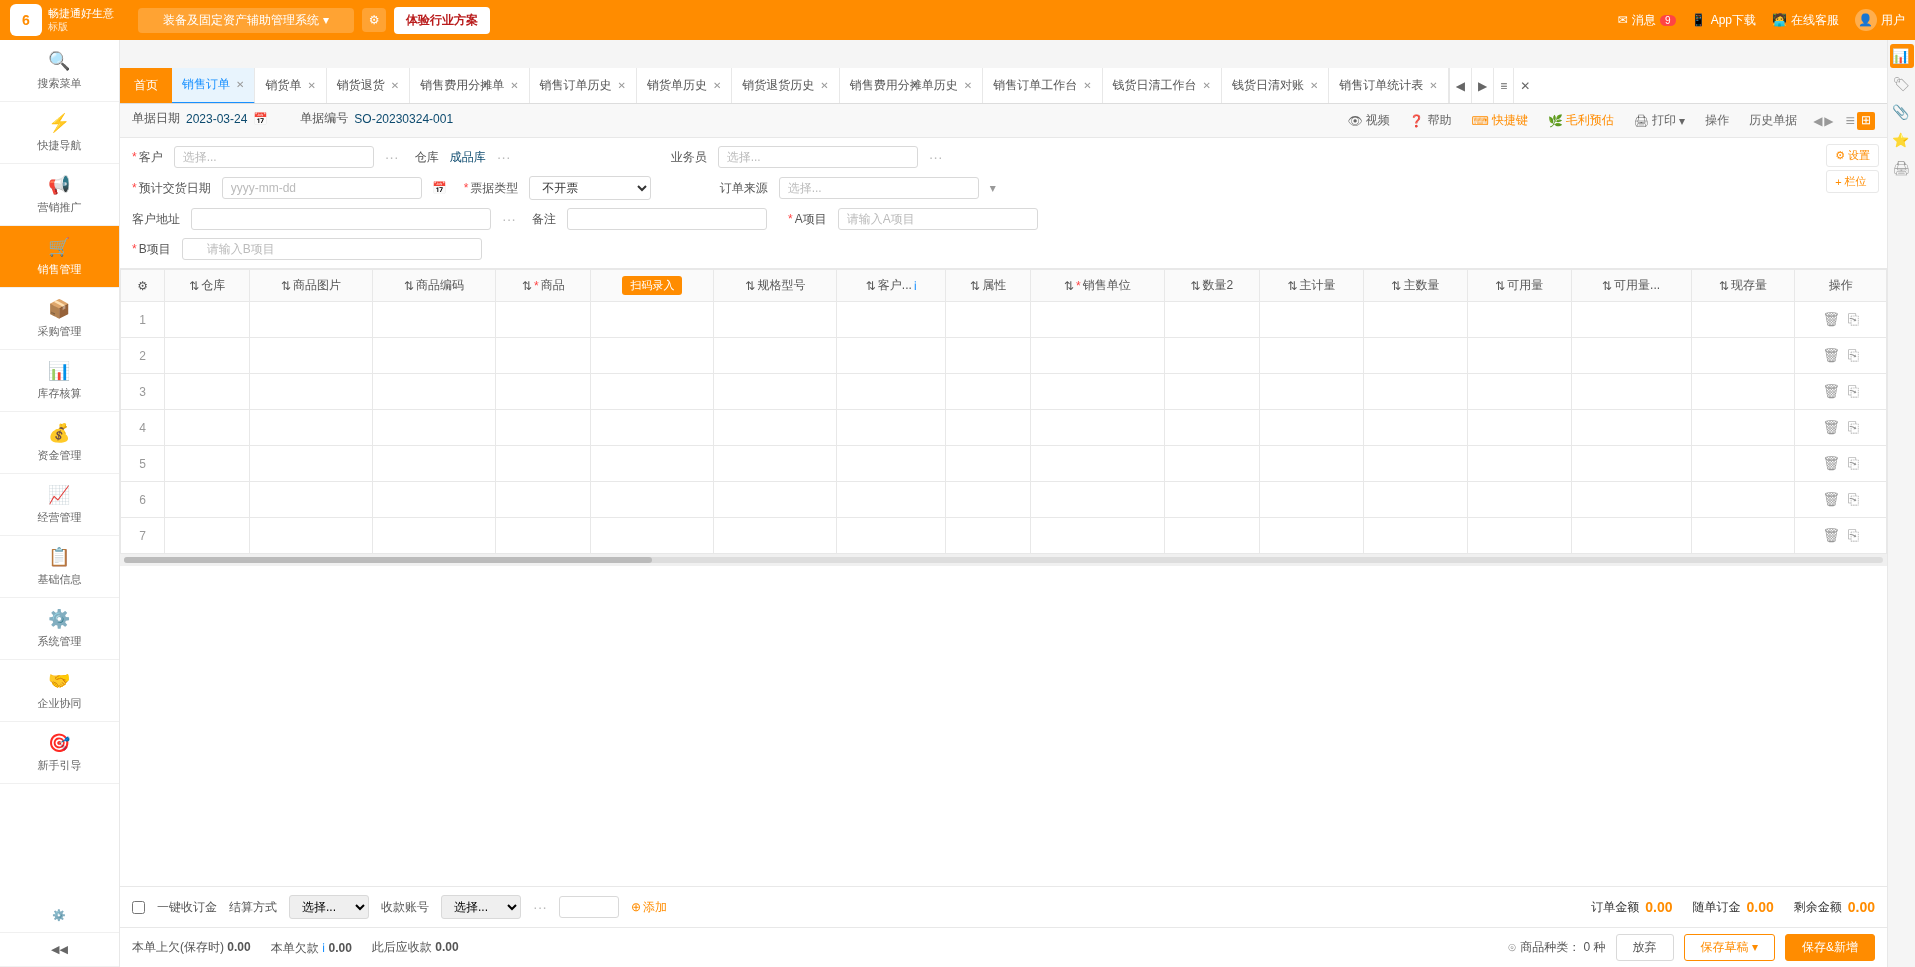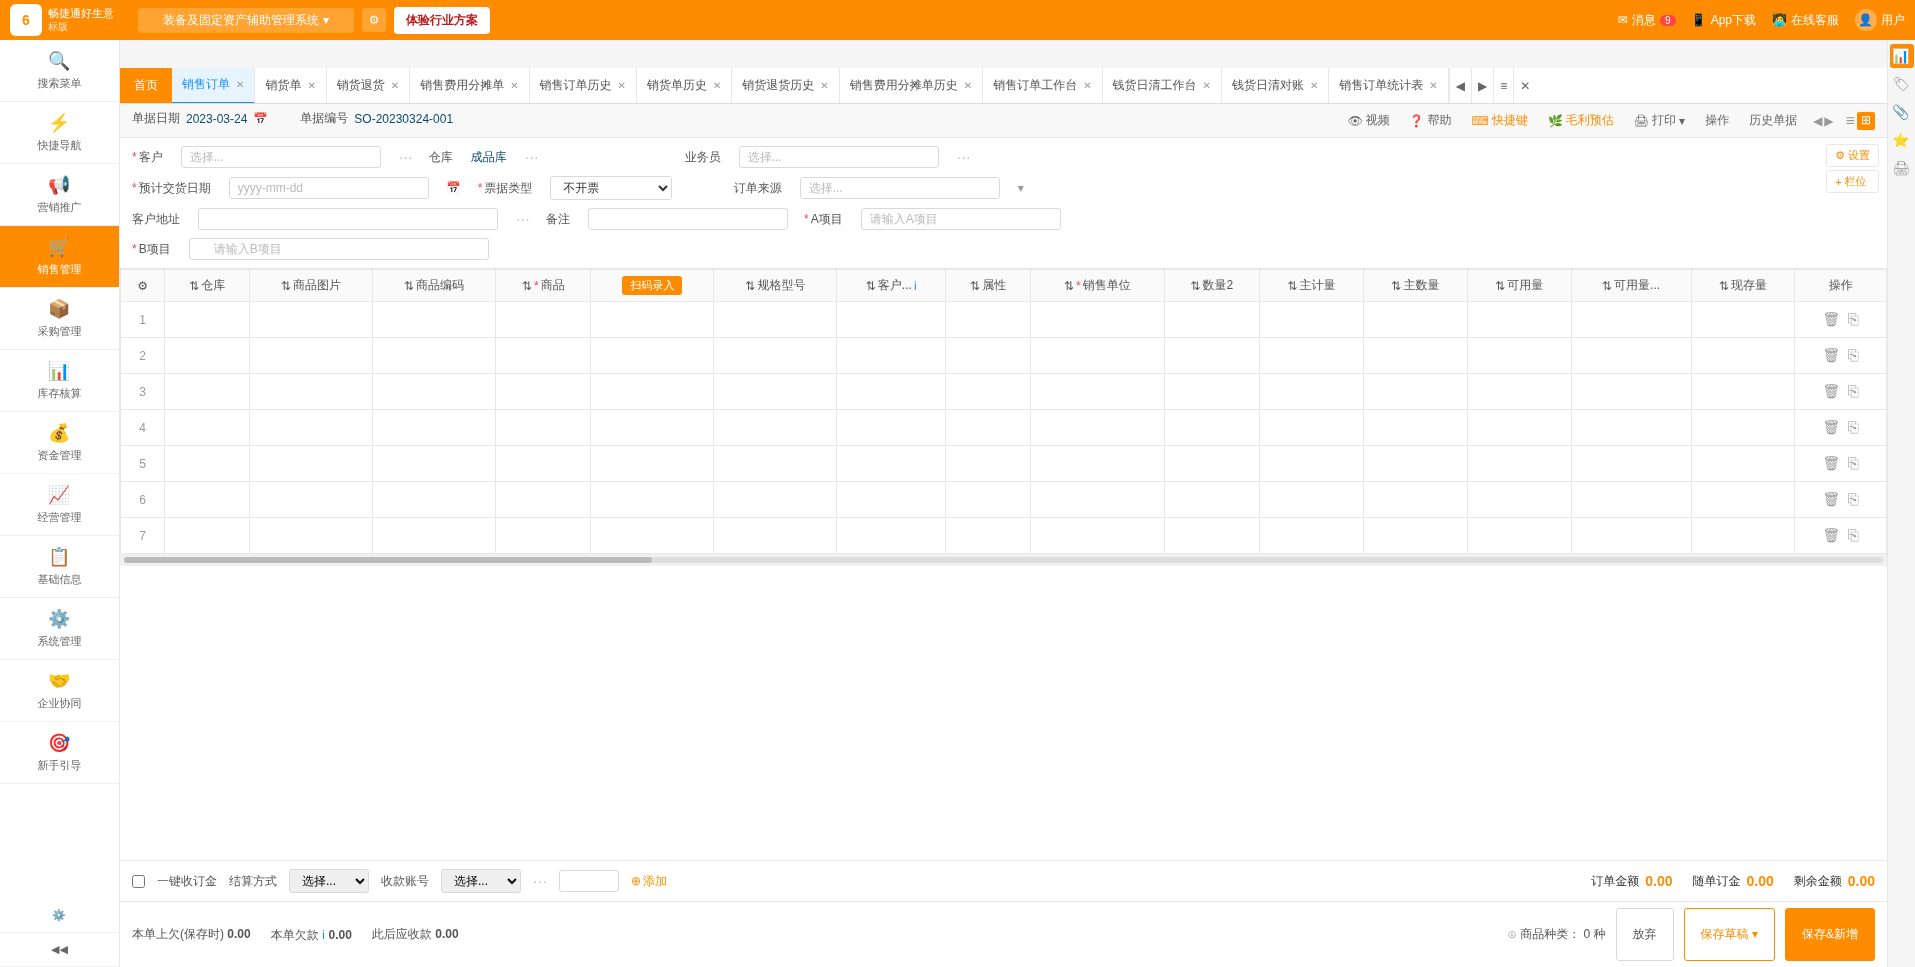--- a/index.html
+++ b/index.html
@@ -179,21 +179,21 @@
     .form-row {
       display: flex;
       align-items: center;
       margin-bottom: 8px;
       gap: 16px;
       flex-wrap: wrap;
     }
     .form-field {
       display: flex;
       align-items: center;
-      gap: 18px;
+      gap: 11px;
       min-width: 240px;
     }
     .form-label {
       font-size: 12px;
       color: #555;
       white-space: nowrap;
     }
     .form-label.required::before {
       content: '*';
       color: #ff4444;
@@ -400,21 +400,21 @@
       color: #555;
       gap: 20px;
     }
     .status-right {
       margin-left: auto;
       display: flex;
       align-items: center;
       gap: 10px;
     }
     .action-bar-btn {
-      padding: 17px 16px;
+      padding: 4px 16px;
       border-radius: 3px;
       font-size: 12px;
       cursor: pointer;
       border: 1px solid #d9d9d9;
       background: #fff;
       color: #555;
     }
     .action-bar-btn.primary {
       background: #ff8c00;
       color: #fff;

